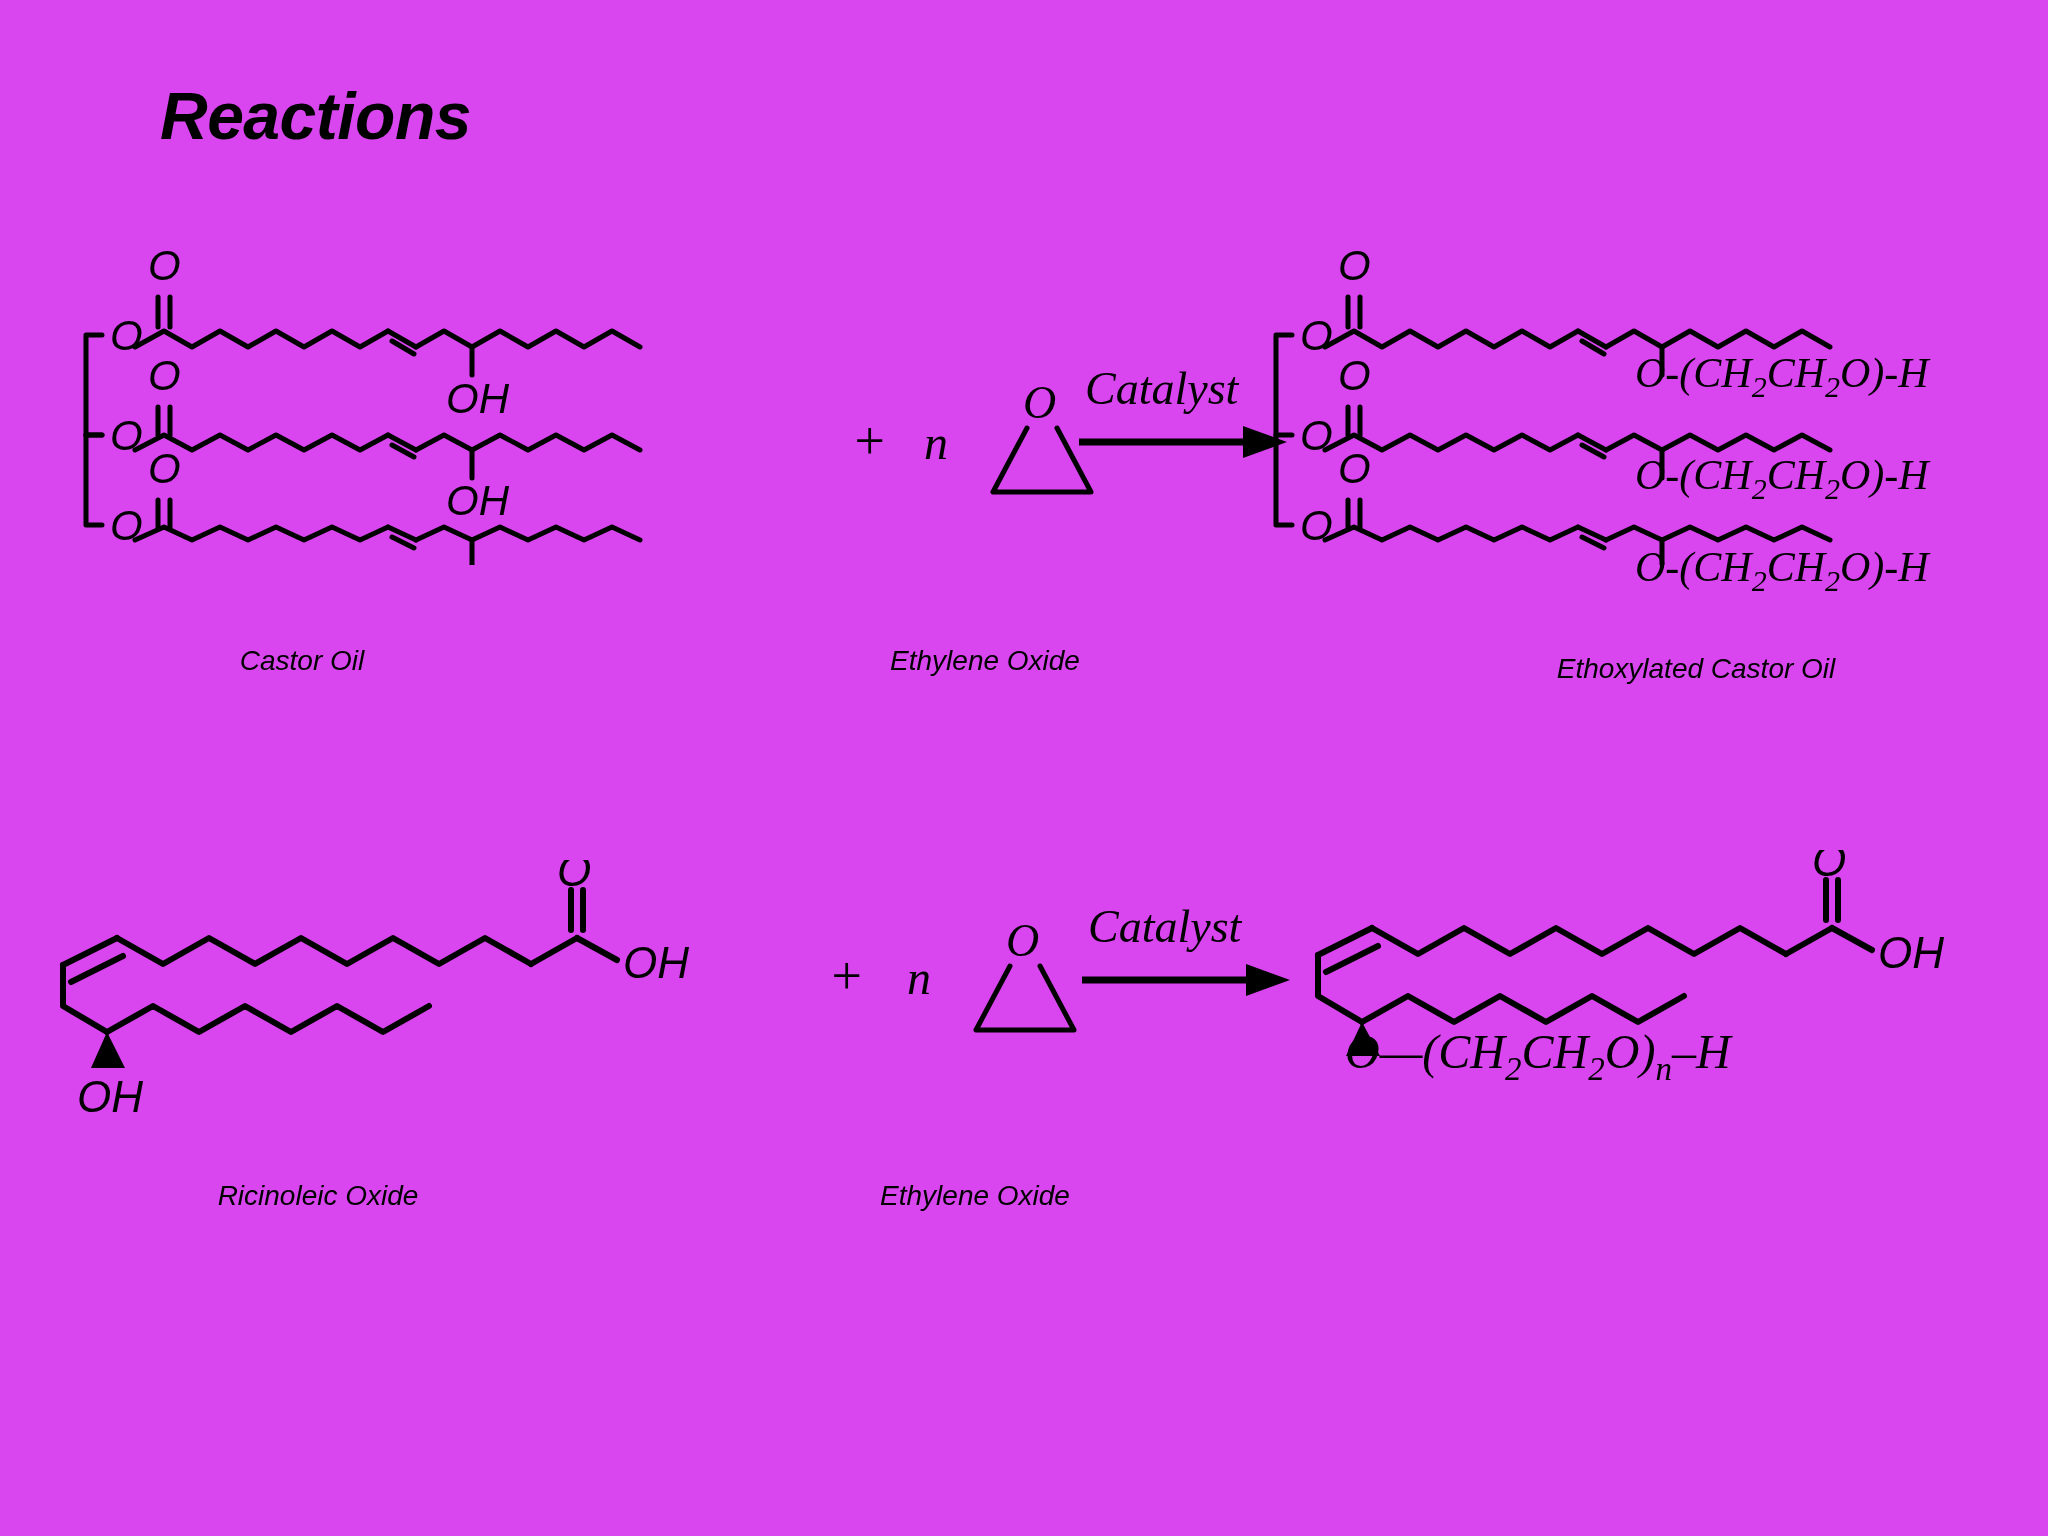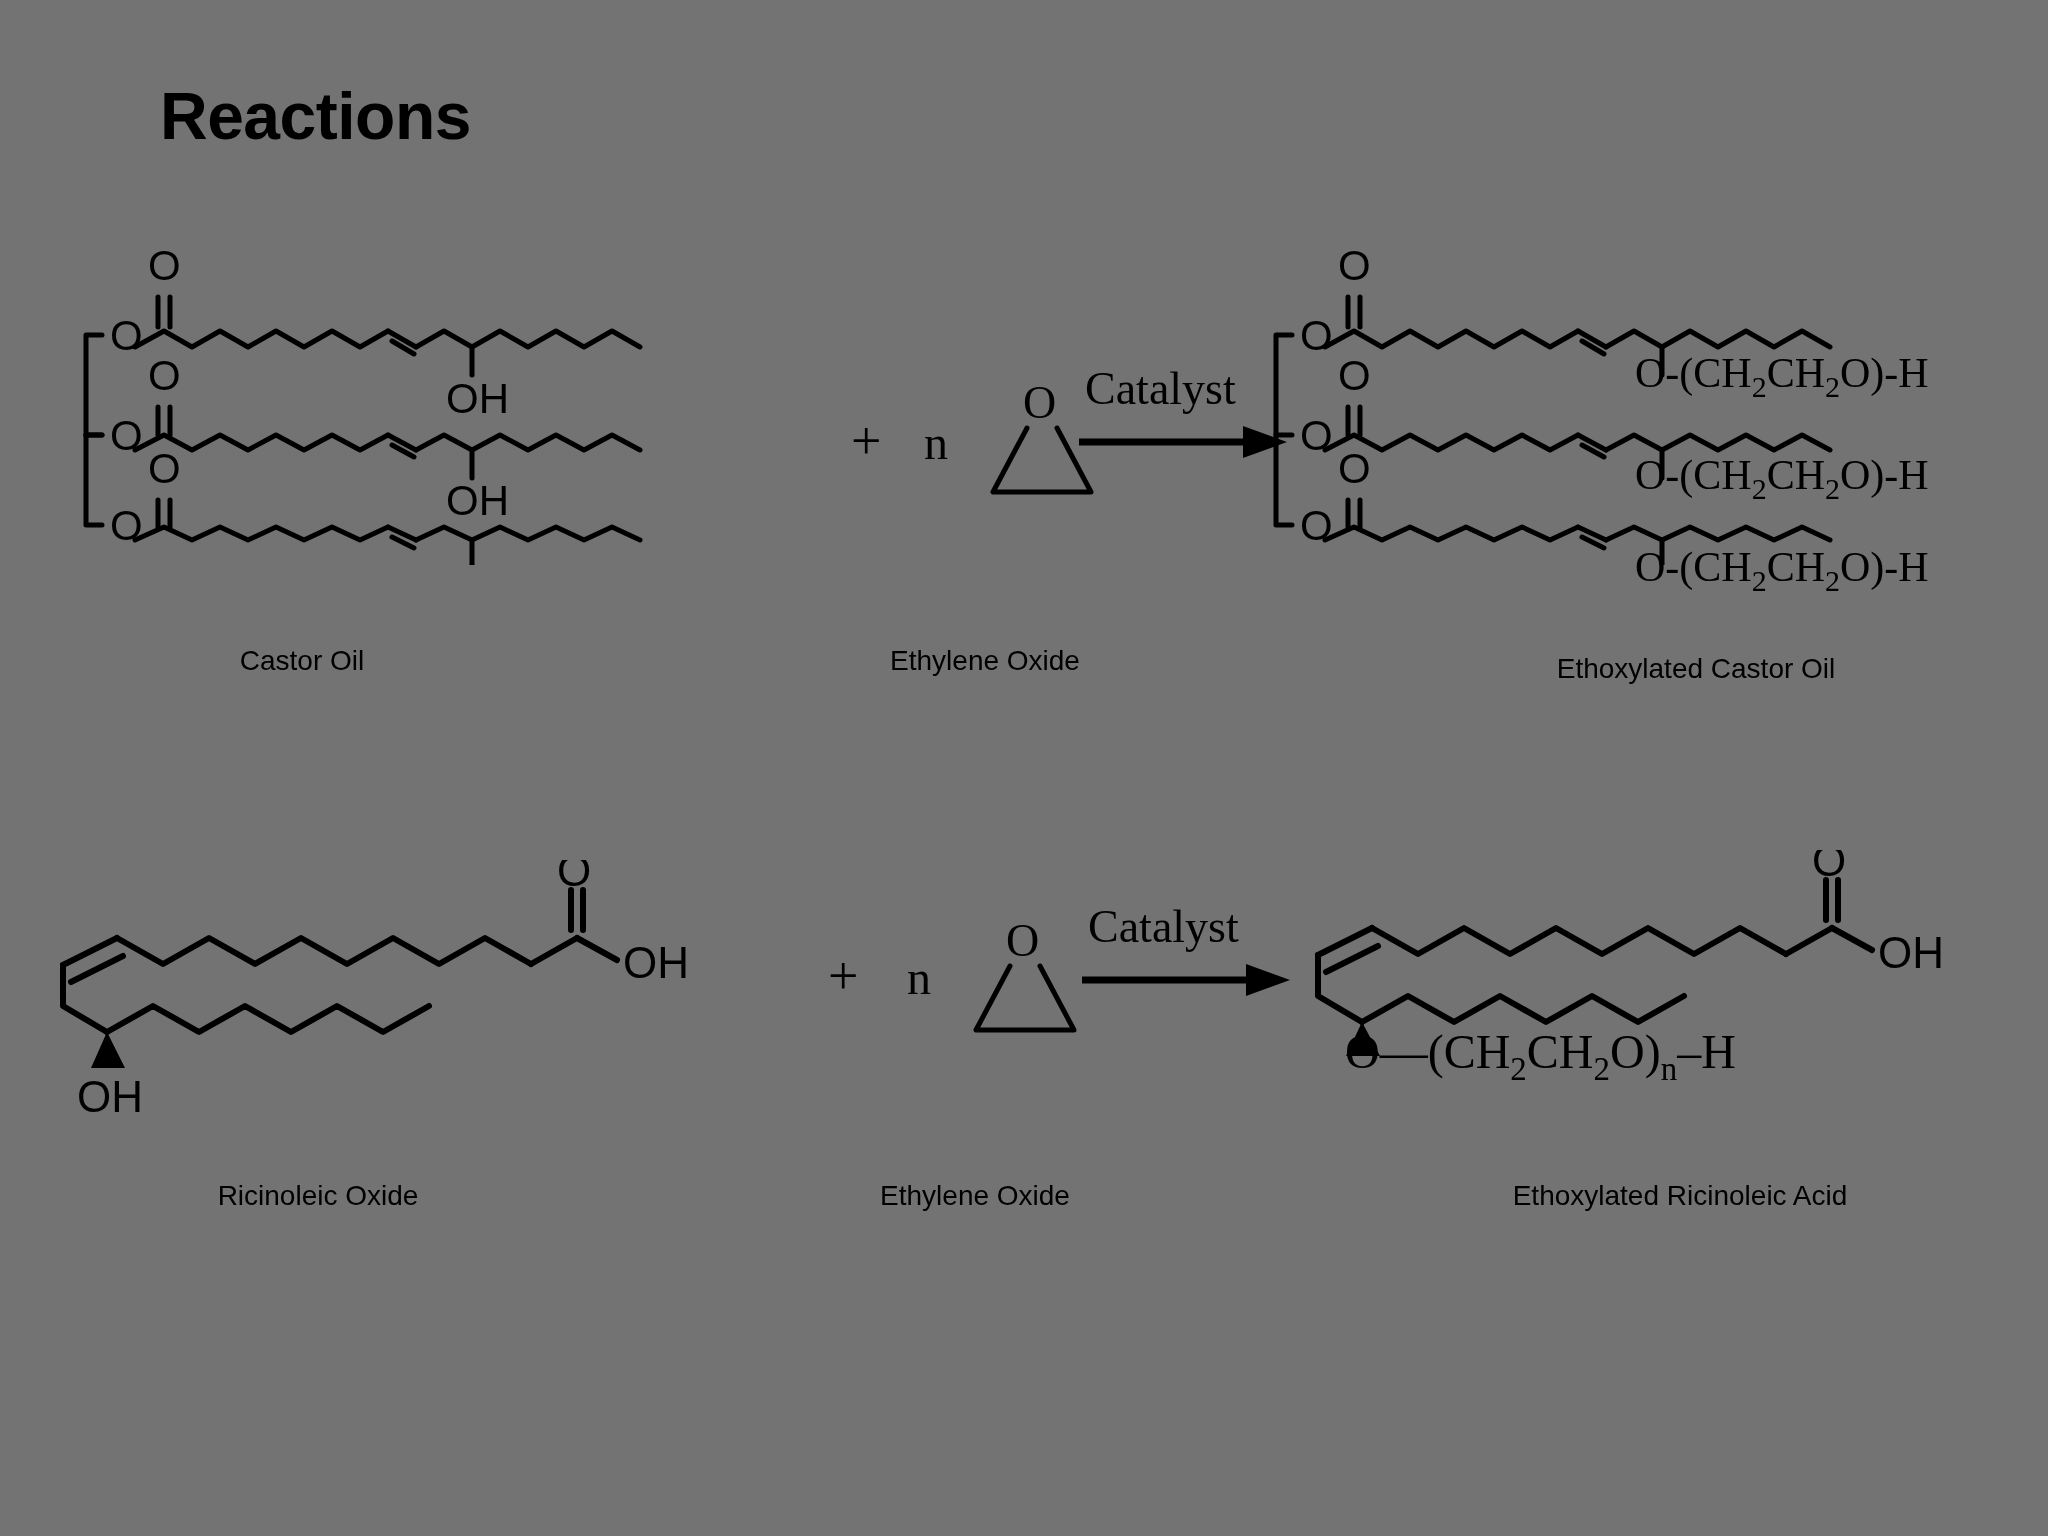--- a/index.html
+++ b/index.html
@@ -11,21 +11,22 @@
     width: 2048px;
     height: 1536px;
     font-family: "Liberation Sans", sans-serif;
     color: #000000;
     position: relative;
     overflow: hidden;
   }
   #slide {
     position: absolute;
     inset: 0;
-    background: #737373;
+    background: #d946ef;
+    font-style: italic;
   }
   #page-title {
     position: absolute;
     left: 160px;
     top: 78px;
     font-family: "Liberation Sans", sans-serif;
     font-weight: bold;
     font-size: 66px;
     letter-spacing: -0.5px;
     color: #000000;
@@ -320,15 +321,14 @@
       <svg width="430" height="70" viewBox="0 0 430 70">
         <text class="svg-text" x="0" y="50" font-size="48">
           <tspan>O</tspan><tspan>—</tspan><tspan>(CH</tspan><tspan dy="12" font-size="33">2</tspan><tspan dy="-12">CH</tspan><tspan dy="12" font-size="33">2</tspan><tspan dy="-12">O)</tspan><tspan dy="12" font-size="33">n</tspan><tspan dy="-12">–H</tspan>
         </text>
       </svg>
     </div>
   </div>
 
   <div class="caption caption-row-2" id="caption-ricinoleic">Ricinoleic Oxide</div>
   <div class="caption caption-row-2" id="caption-eo-2">Ethylene Oxide</div>
-  <div class="caption caption-row-2" id="caption-era">Ethoxylated Ricinoleic Acid</div>
 
 </div>
 
 </body></html>

